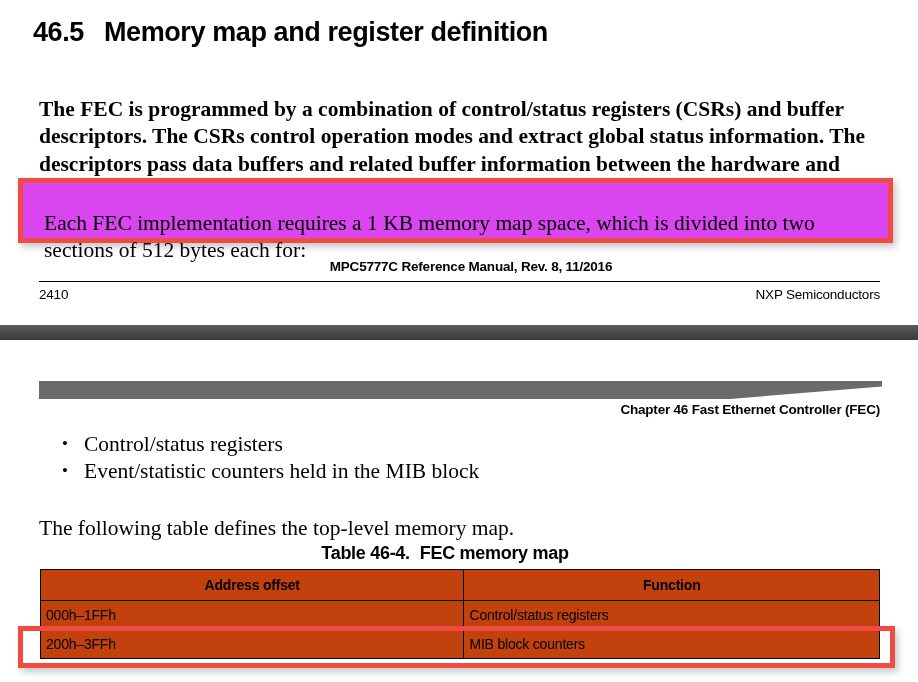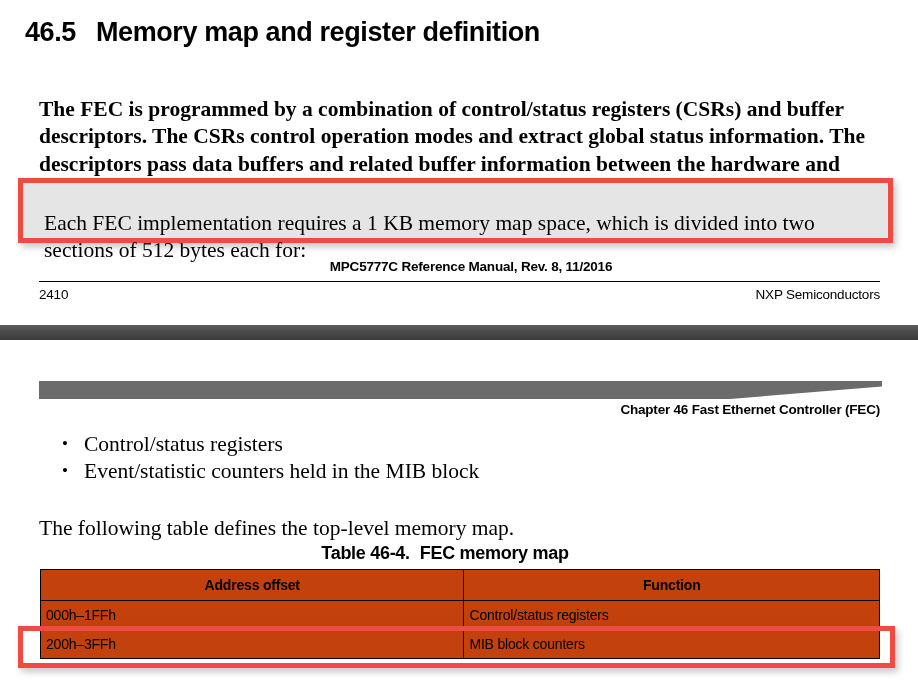--- a/index.html
+++ b/index.html
@@ -21,21 +21,21 @@
     left: 0;
     top: 0;
     width: 918px;
   }
 
   
   #page-one { top: 0; height: 325px; }
 
   .section-heading {
     position: absolute;
-    left: 25px;
+    left: 33px;
     top: 17px;
     font-family: "Liberation Sans", "DejaVu Sans", sans-serif;
     font-weight: bold;
     font-size: 27px;
     letter-spacing: -0.4px;
     line-height: 30px;
     white-space: nowrap;
   }
   .section-heading .num { margin-right: 20px; }
 
@@ -46,21 +46,21 @@
     font-size: 21.5px;
     line-height: 27.5px;
     text-align: left;
   }
   #intro-para { top: 74px; font-weight: bold; }
 
   
   .highlight-box {
     position: absolute;
     border: 5px solid #f04b43;
-    background: #e5e5e5;
+    background: #d946ef;
     box-sizing: border-box;
     box-shadow: 3px 4px 7px rgba(0,0,0,0.22);
   }
   #highlight-box-1 {
     left: 18px;
     top: 178px;
     width: 875px;
     height: 65px;
   }
   #highlight-para {

